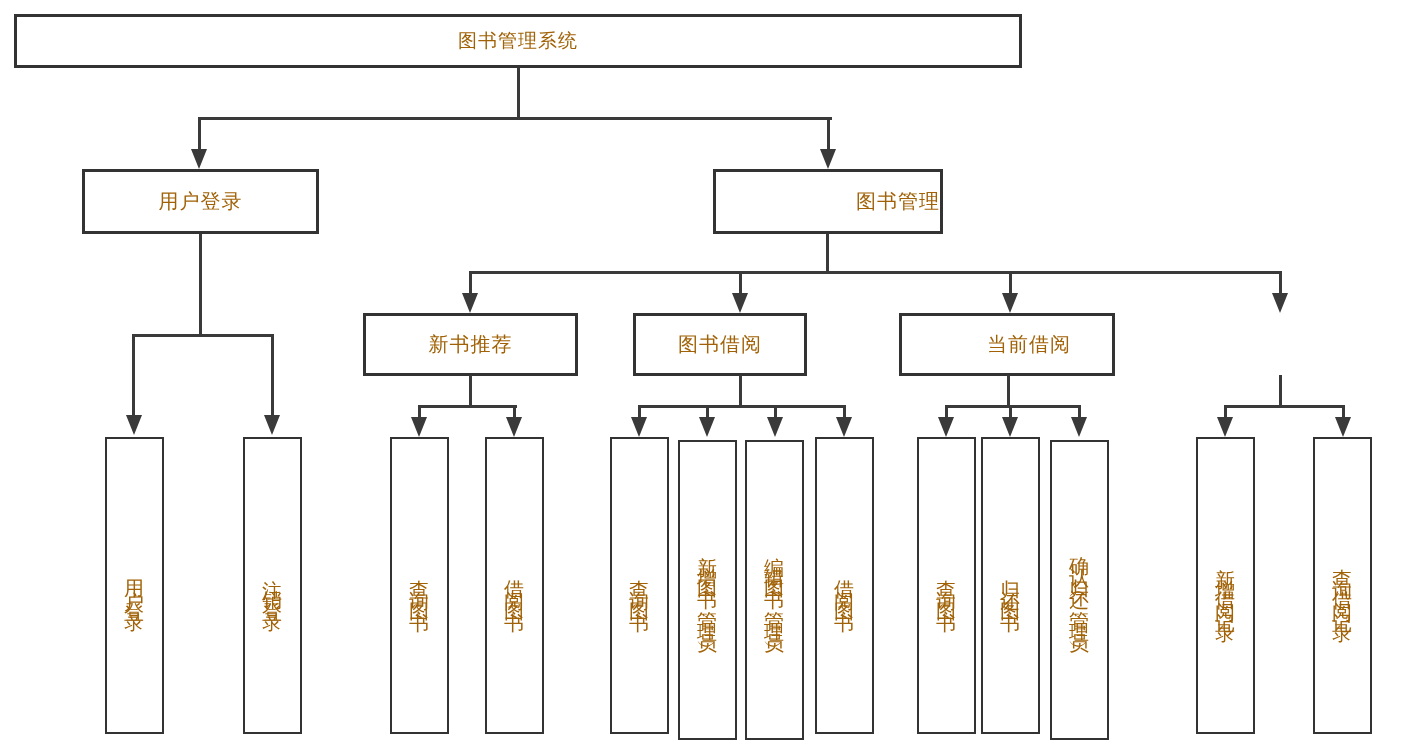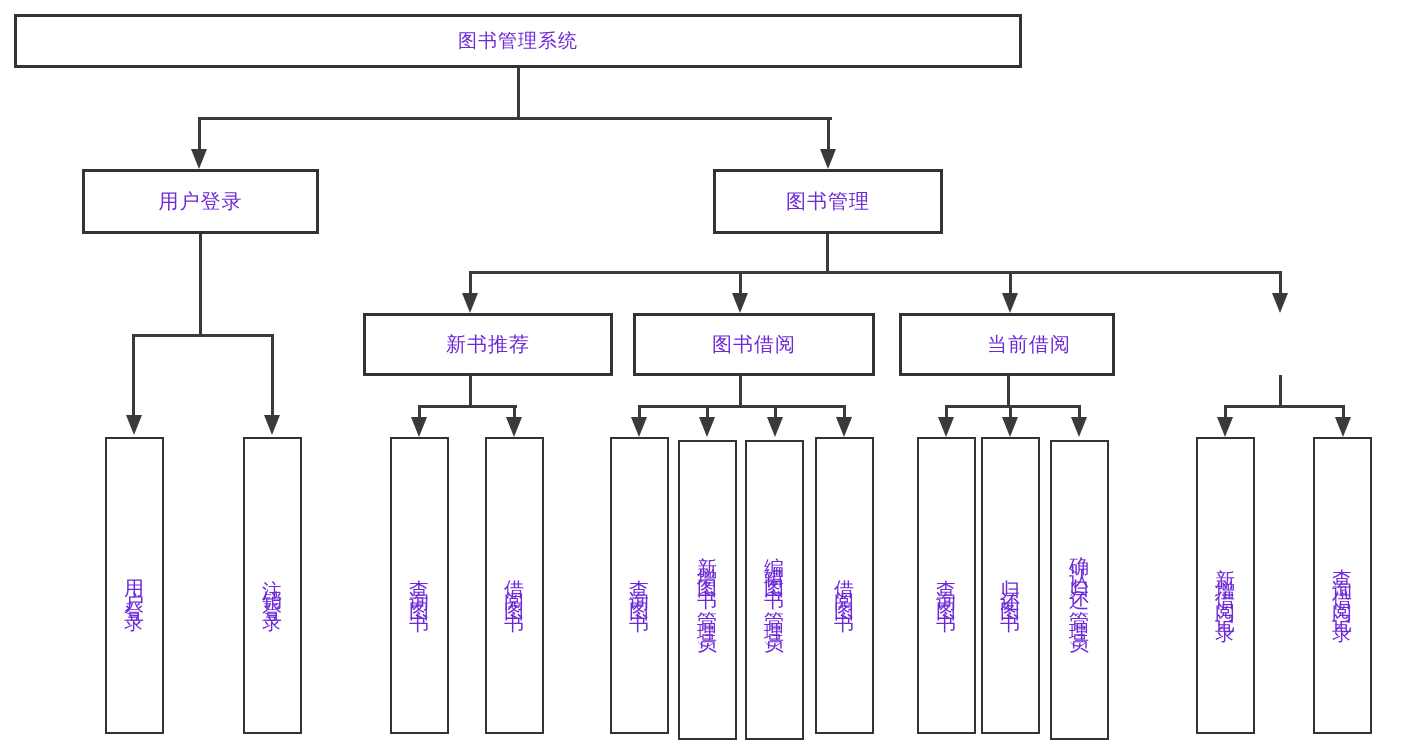--- a/index.html
+++ b/index.html
@@ -9,21 +9,21 @@
     background:#ffffff;
     font-family:"Liberation Sans","DejaVu Sans",sans-serif;
     overflow:hidden;
   }
   .box{
     position:absolute;
     box-sizing:border-box;
     border:3px solid #333333;
     background:#ffffff;
     display:flex;align-items:center;justify-content:center;
-    color:#6d28d9;
+    color:#a16207;
     font-size:20px;
     letter-spacing:1px;
   }
   .leaf{border-width:2px;}
   .leaf .vtxt{
     writing-mode:vertical-rl;
     text-orientation:mixed;
     letter-spacing:11px;
     line-height:1;
     font-size:20px;
@@ -51,28 +51,28 @@
 
 <div id="canvas">
 
   <div class="box" style="left:14px;top:14px;width:1008px;height:54px;font-size:19px;">
     <span>图书管理系统</span>
   </div>
 
   <div class="box" style="left:82px;top:169px;width:237px;height:65px;">
     <span>用户登录</span>
   </div>
-  <div class="box" style="left:713px;top:169px;width:230px;height:65px;">
+  <div class="box" style="left:713px;top:169px;width:230px;height:65px;justify-content:flex-end;">
     <span>图书管理</span>
   </div>
 
-  <div class="box" style="left:363px;top:313px;width:250px;height:63px;">
+  <div class="box" style="left:363px;top:313px;width:215px;height:63px;">
     <span>新书推荐</span>
   </div>
-  <div class="box" style="left:633px;top:313px;width:242px;height:63px;">
+  <div class="box" style="left:633px;top:313px;width:174px;height:63px;">
     <span>图书借阅</span>
   </div>
   <div class="box" style="left:899px;top:313px;width:216px;height:63px;padding-left:44px;">
     <span>当前借阅</span>
   </div>
 
   <div class="box leaf" style="left:105px;top:437px;width:59px;height:297px;">
     <span class="vtxt">用户登录</span>
   </div>
   <div class="box leaf" style="left:243px;top:437px;width:59px;height:297px;">

